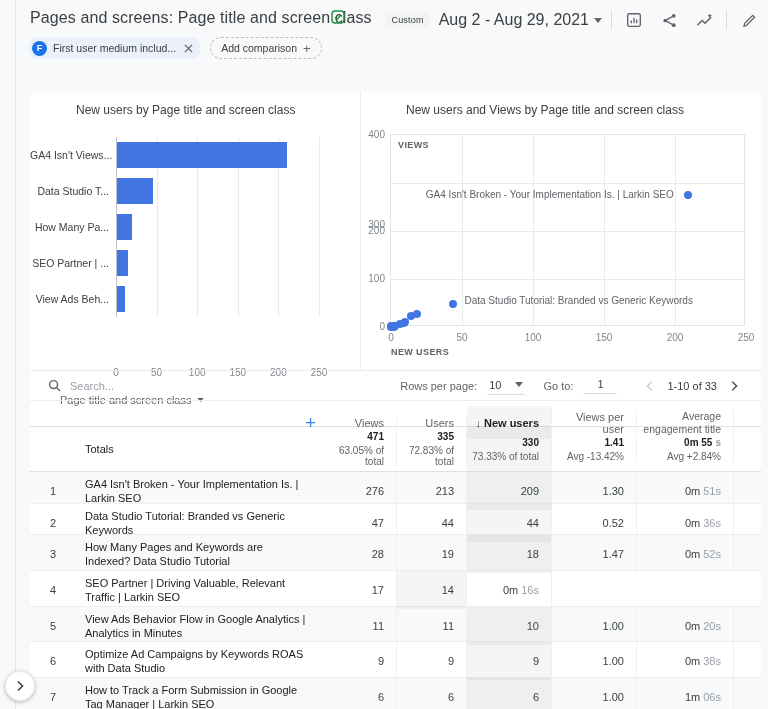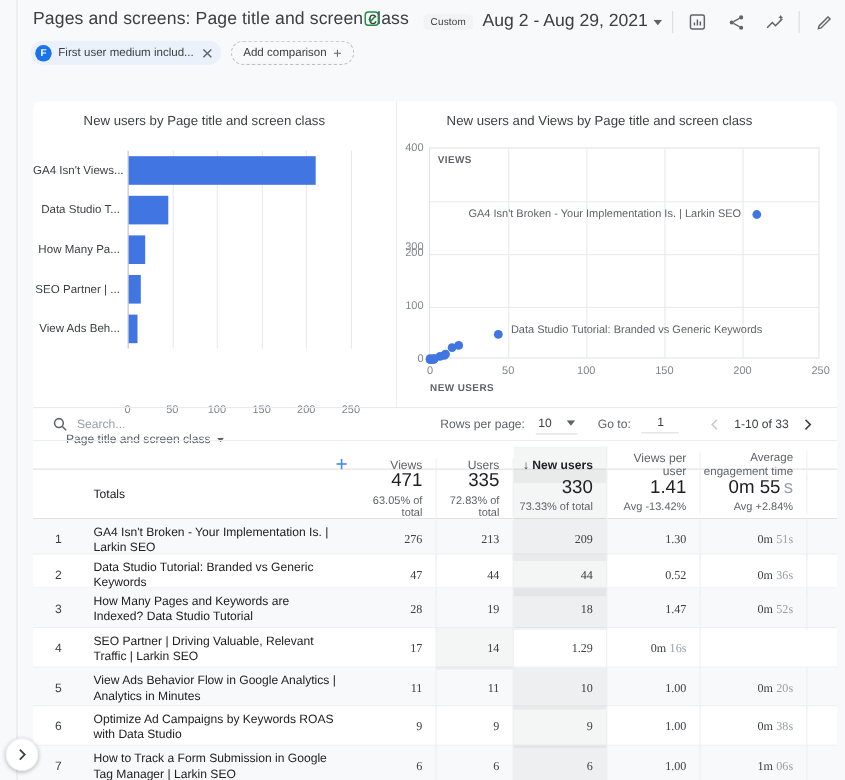--- a/index.html
+++ b/index.html
@@ -93,30 +93,30 @@
   .th-plus { justify-self:end; padding-right:10px; color:#4285f4; font-size:19px; font-weight:300;
           background:none; border:none; cursor:pointer; line-height:1; }
   .th-metric { text-align:right; padding-right:12px; cursor:pointer; }
   .th-nu { height:33px; display:flex; align-items:center; justify-content:flex-end;
           background:rgba(60,64,67,.055); font-weight:bold; color:#202124; gap:3px; }
   .th-nu .arrow { font-size:11px; color:#3c4043; font-weight:normal; }
   .th-avg { font-size:10.5px; line-height:13px; }
   .totals-row { height:45px; align-items:center; border-bottom:1px solid #e0e0e0; }
   .totals-label { grid-column:2; font-size:11px; color:#202124; padding-left:9px; }
   .total-cell { text-align:right; padding-right:12px; }
-  .total-cell .v { font-size:17px; color:#202124; }
+  .total-cell .v { font-size:10px; color:#202124;font-weight:bold; }
   .total-cell .sub { font-size:10px; color:#5f6368; margin-top:3px; }
   .nu-shade { background:rgba(60,64,67,.055); height:100%; display:flex; flex-direction:column;
           justify-content:center; }
   .trow { align-items:center; border-bottom:1px solid #edeff0; }
   .trow.alt { background:#f8f9fa; }
   .td-num { text-align:center; font-size:11px; color:#3c4043; }
   .td-title { font-size:11px; color:#202124; line-height:14px; padding:5px 16px 5px 9px; }
   .td-metric { text-align:right; padding-right:12px; font-size:11px; color:#3c4043;
-          height:100%; display:flex; align-items:center; justify-content:flex-end;font-family:Liberation Serif, serif; }
+          height:100%; display:flex; align-items:center; justify-content:flex-end; }
   .td-metric.shade { background:rgba(60,64,67,.055); }
   .eng-gray { color:#9aa0a6; margin-left:3px; }
   .colline { border-right:1px solid #eef0f2; }
 </style>
 </head>
 <body>
 
 <div class="rail"></div>
 <button class="expand-btn">
   <svg width="12" height="12" viewBox="0 0 12 12" fill="none" stroke="#3c4043" stroke-width="1.6">
@@ -300,21 +300,21 @@
           </svg>
       </div>
       <button class="th-plus" style="grid-column:2; margin-left:auto; background:none;">+</button>
       <div class="th th-metric colline" style="grid-column:3;">Views</div>
       <div class="th th-metric colline">Users</div>
       <div class="th th-nu colline">
         <span class="arrow">↓</span>
         <span style="padding-right:12px;">New users</span>
       </div>
       <div class="th th-metric colline">Views per user</div>
-      <div class="th th-metric th-avg colline">Average engagement time</div>
+      <div class="th th-metric th-avg colline">Average engagement title</div>
       <div></div>
     </div>
 
     <div class="tgrid totals-row">
       <div class="totals-label">Totals</div>
       <div class="total-cell colline" style="grid-column:3;">
         <div class="v">471</div>
           <div class="sub">63.05% of total</div>
       </div>
       <div class="total-cell colline">
@@ -374,21 +374,20 @@
             <span>0m</span>
             <span class="eng-gray">52s</span>
           </div>
           <div></div>
         </div>
         <div class="tgrid trow" style="height: 36px;">
           <div class="td-num">4</div>
           <div class="td-title">SEO Partner | Driving Valuable, Relevant Traffic | Larkin SEO</div>
           <div class="td-metric colline">17</div>
           <div class="td-metric shade colline">14</div>
-          <div class="td-metric colline">1.29</div>
           <div class="td-metric colline">
             <span>0m</span>
             <span class="eng-gray">16s</span>
           </div>
           <div></div>
         </div>
         <div class="tgrid trow alt" style="height: 35px;">
           <div class="td-num">5</div>
           <div class="td-title">View Ads Behavior Flow in Google Analytics | Analytics in Minutes</div>
           <div class="td-metric colline">11</div>

